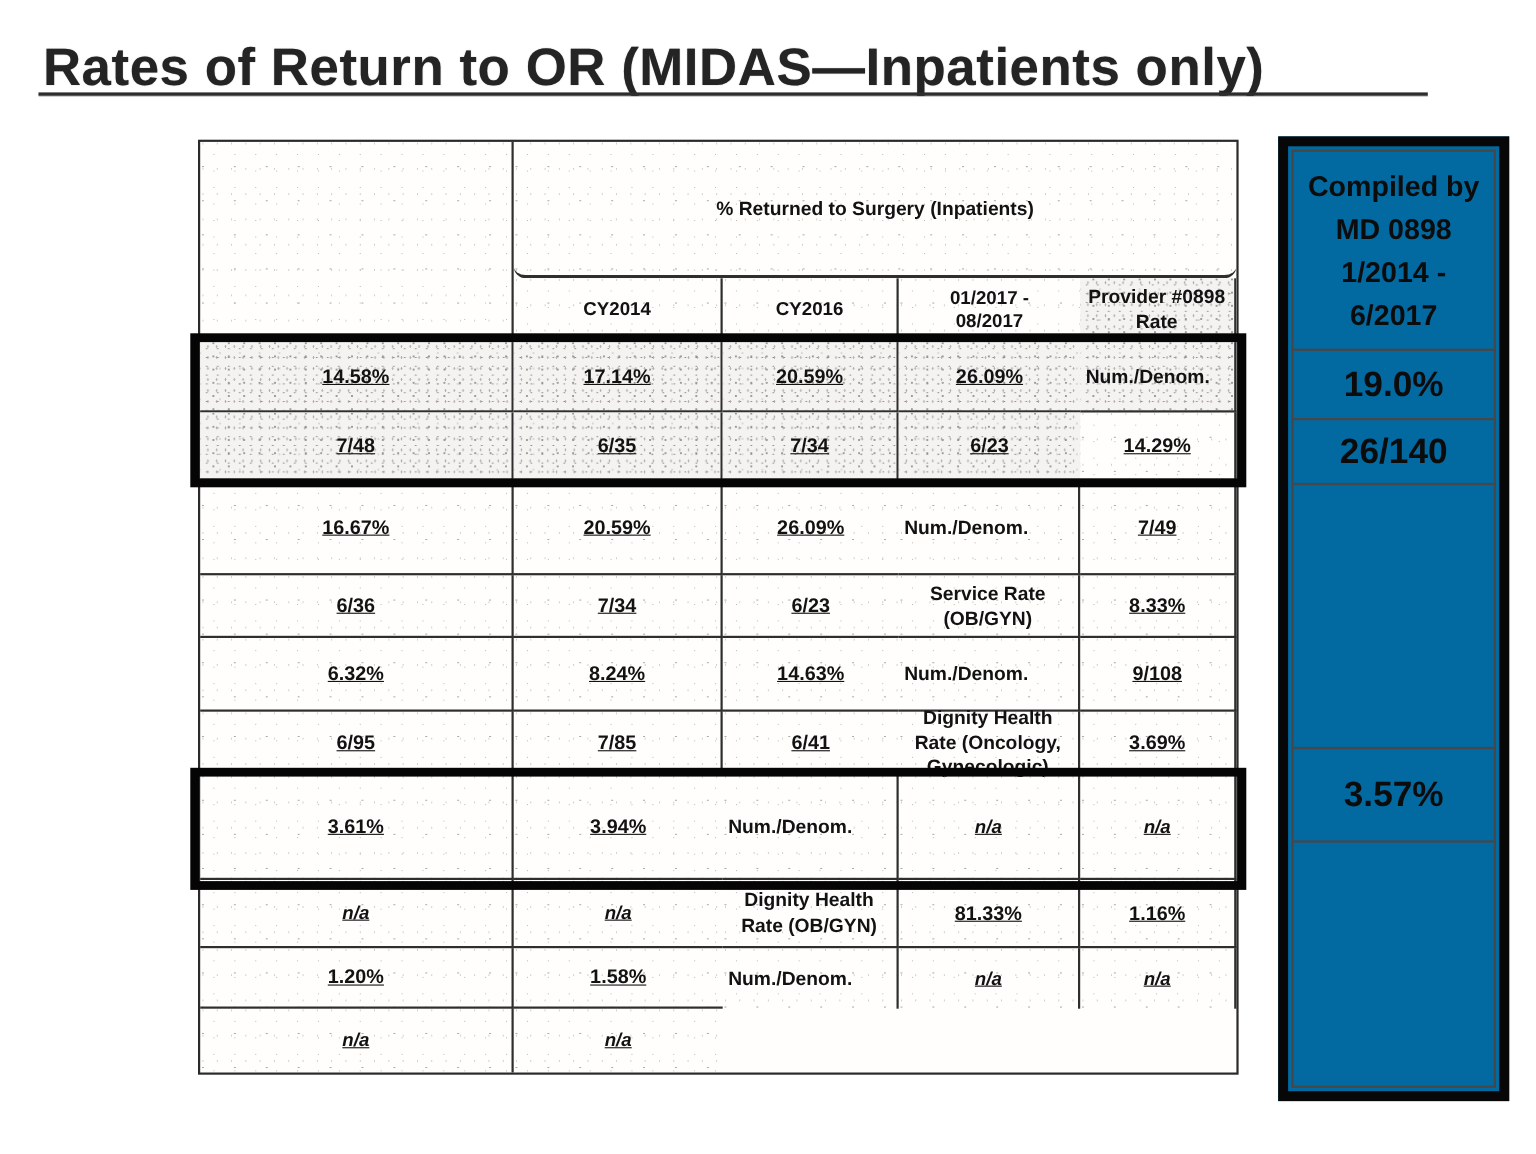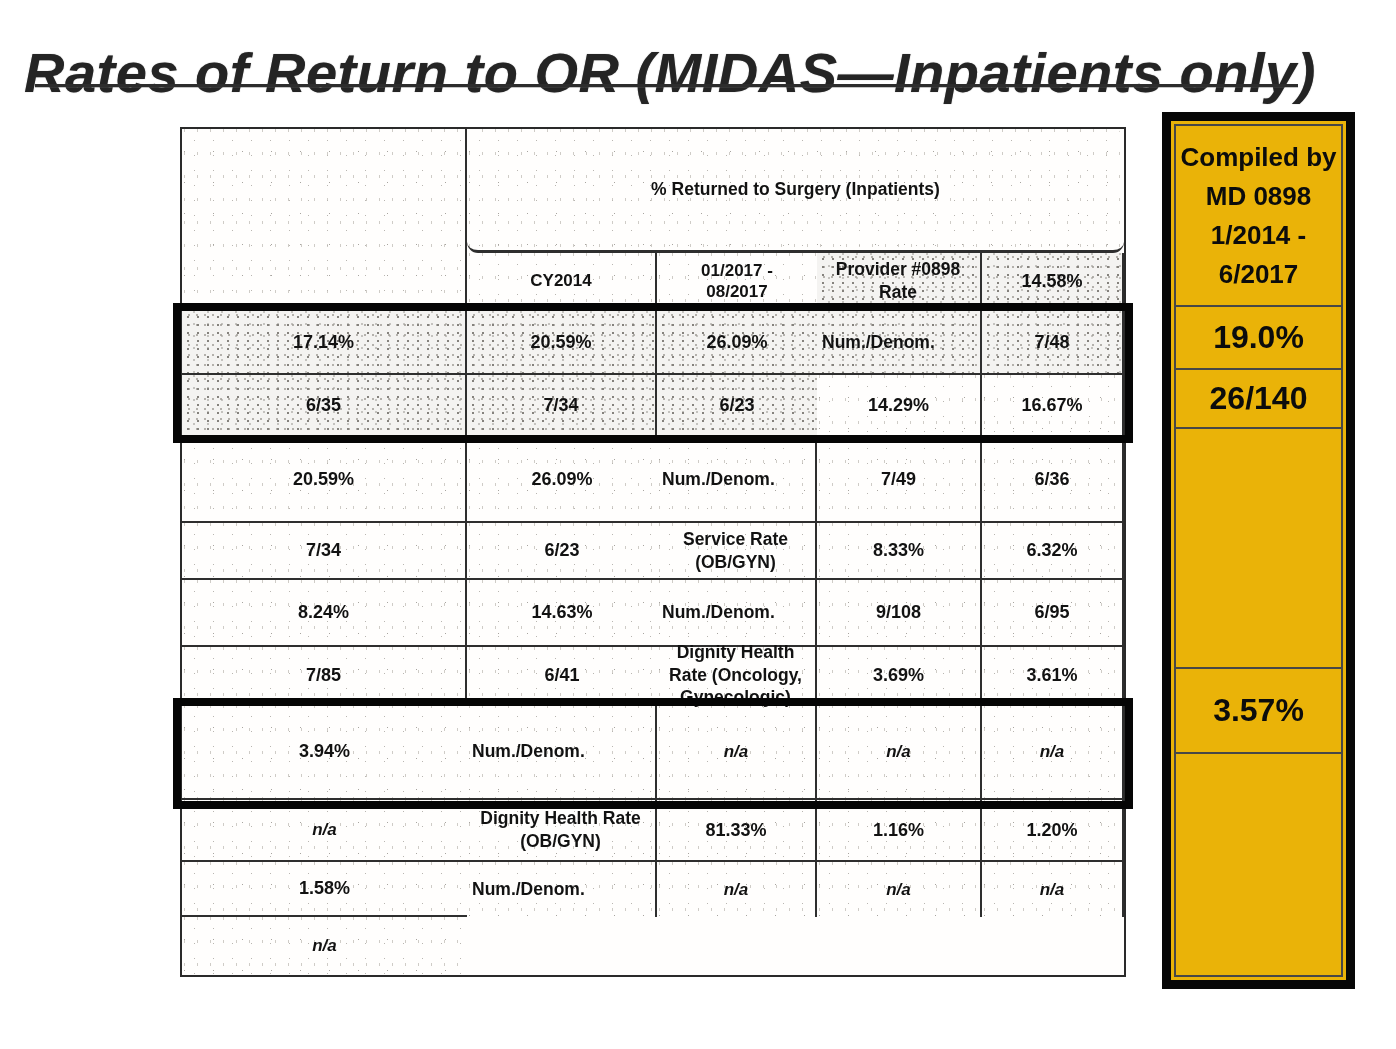--- a/index.html
+++ b/index.html
@@ -12,29 +12,28 @@
     height: 1049px;
     position: relative;
     overflow: hidden;
     font-family: "Liberation Sans", "DejaVu Sans", sans-serif;
     color: #161616;
   }
 
   
   .page-title {
     position: absolute;
-    left: 24px;
+    left: 39px;
     top: 2px;
-    font-size: 56px;
+    font-size: 48px;
     font-weight: bold;
     letter-spacing: 0.5px;
     color: #242424;
     text-shadow: 0 0 1px rgba(60,60,60,0.55);
     white-space: nowrap;
-    font-style: italic;
   }
   .title-underline {
     position: absolute;
     left: 35px;
     top: 84px;
     width: 1263px;
     height: 3px;
     background: #2d2d2d;
     box-shadow: 0 1px 0 rgba(90,90,90,0.35);
   }
@@ -99,42 +98,42 @@
     line-height: 1.25;
     white-space: pre-line;
   }
   .label-cell {
     justify-content: flex-start;
     text-align: center;
     padding: 2px 6px 2px 5px;
     font-size: 17.5px;
     line-height: 1.3;
   }
-  .val-cell { font-size: 18px; }
+  .val-cell { font-size: 18px; text-decoration: underline; }
   .na { font-style: italic; font-size: 17px; text-align: center; }
 
   
   .hl-box {
     position: absolute;
     border: 8px solid #050505;
     pointer-events: none;
     box-sizing: border-box;
   }
   .hl-provider { left: -7px; top: 176px; width: 960px; height: 140px; }
   .hl-dignity  { left: -7px; top: 571px; width: 960px; height: 111px; }
 
   
   .side-panel {
     position: absolute;
     left: 1162px;
-    top: 112px;
-    width: 193px;
+    top: 124px;
+    width: 210px;
     height: 877px;
     border: 9px solid #070707;
-    background: #eab308;
+    background: #0369a1;
     padding: 3px;
     box-sizing: border-box;
   }
   .side-inner {
     width: 100%;
     height: 100%;
     box-sizing: border-box;
     border: 2px solid #474747;
     display: grid;
     grid-template-rows: 181px 63px 59px 240px 85px 1fr;
@@ -159,20 +158,21 @@
 <h1 class="page-title">Rates of Return to OR (MIDAS—Inpatients only)</h1>
 <div class="title-underline"></div>
 
 <div class="table-wrap">
   <div class="main-table">
 
     <div class="cell corner-cell speckle"></div>
     <div class="cell group-header last-col speckle">% Returned to Surgery (Inpatients)</div>
 
     <div class="cell col-header speckle">CY2014</div>
+    <div class="cell col-header speckle">CY2016</div>
     <div class="cell col-header last-col speckle">01/2017 -
 08/2017</div>
 
     <div class="cell label-cell speckle-heavy">Provider #0898 Rate</div>
     <div class="cell val-cell speckle-heavy">14.58%</div>
     <div class="cell val-cell speckle-heavy">17.14%</div>
     <div class="cell val-cell speckle-heavy">20.59%</div>
     <div class="cell val-cell last-col speckle-heavy">26.09%</div>
 
     <div class="cell label-cell speckle-heavy">Num./Denom.</div>

